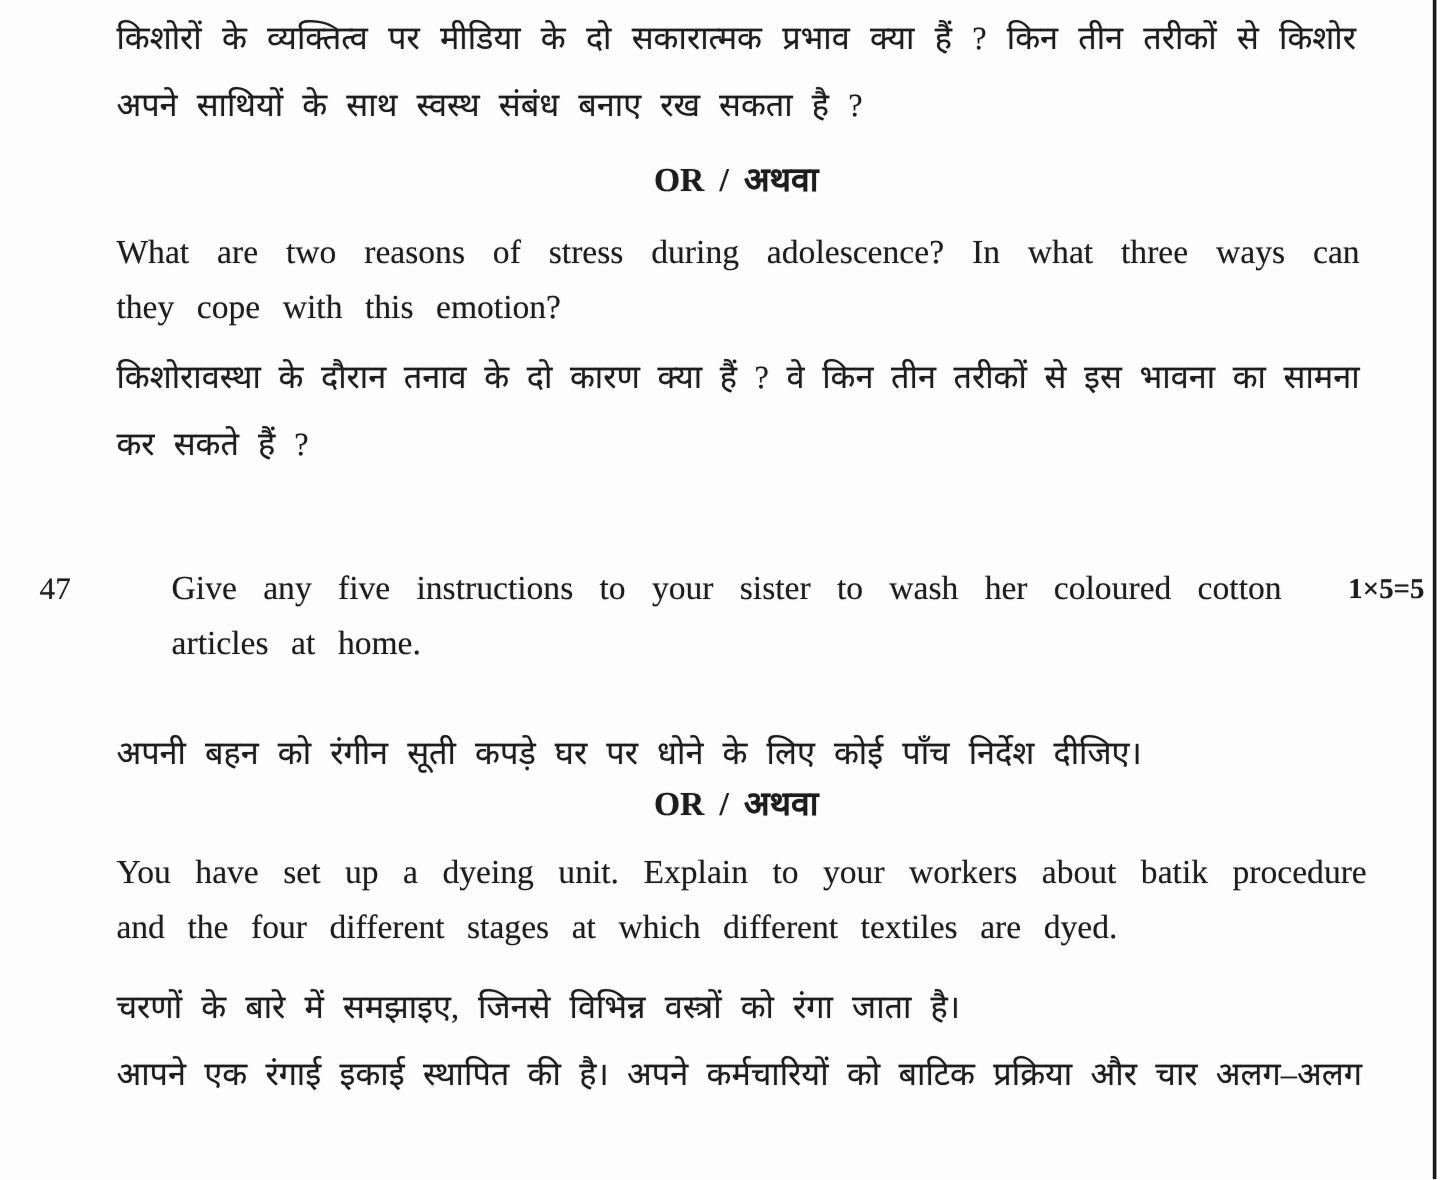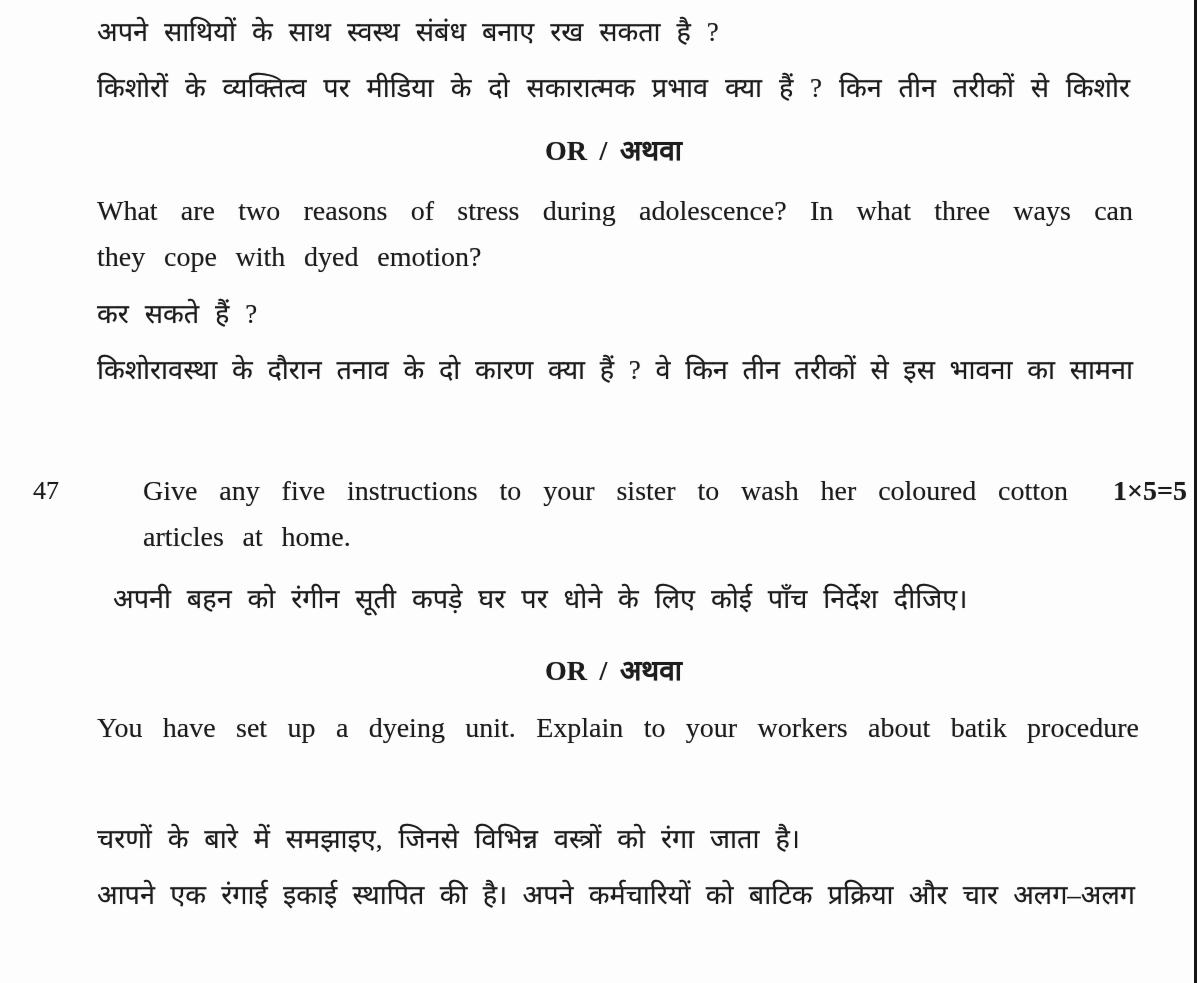--- a/index.html
+++ b/index.html
@@ -61,74 +61,75 @@
     word-spacing: 0.2em;
   }
 
   .q-number {
     font-size: 26px;
     font-weight: normal;
     line-height: 46px;
   }
 
   .marks {
-    font-size: 28px;
+    font-size: 24px;
     font-weight: bold;
     line-height: 46px;
     white-space: nowrap;
   }
 
   .edge-line {
     position: absolute;
     top: 0;
     right: 3px;
     width: 3px;
     height: 983px;
     background: #161616;
   }
 </style>
 </head>
 <body>
 
 <div class="page">
 
   <div class="block hin txt" style="left:97px; top:4px; width:1033px;">
+    <div class="line stretch">किशोरों के व्यक्तित्व पर मीडिया के दो सकारात्मक प्रभाव क्या हैं ? किन तीन तरीकों से किशोर</div>
     <div class="line">अपने साथियों के साथ स्वस्थ संबंध बनाए रख सकता है ?</div>
-    <div class="line stretch">किशोरों के व्यक्तित्व पर मीडिया के दो सकारात्मक प्रभाव क्या हैं ? किन तीन तरीकों से किशोर</div>
   </div>
 
   <div class="block or-divider txt" style="left:97px; top:128px; width:1033px;">OR / अथवा</div>
 
   <div class="block eng txt" style="left:97px; top:188px; width:1036px;">
     <div class="line stretch">What are two reasons of stress during adolescence? In what three ways can</div>
-    <div class="line">they cope with dyed emotion?</div>
+    <div class="line">they cope with this emotion?</div>
   </div>
 
   <div class="block hin txt" style="left:97px; top:286px; width:1036px;">
+    <div class="line stretch">किशोरावस्था के दौरान तनाव के दो कारण क्या हैं ? वे किन तीन तरीकों से इस भावना का सामना</div>
     <div class="line">कर सकते हैं ?</div>
-    <div class="line stretch">किशोरावस्था के दौरान तनाव के दो कारण क्या हैं ? वे किन तीन तरीकों से इस भावना का सामना</div>
   </div>
 
   <div class="block q-number txt" style="left:33px; top:468px;">47</div>
 
   <div class="block marks txt" style="right:13px; top:468px;">1×5=5</div>
 
   <div class="block eng txt" style="left:97px; top:468px; width:925px;margin-left:46px;">
     <div class="line stretch">Give any five instructions to your sister to wash her coloured cotton</div>
     <div class="line">articles at home.</div>
   </div>
 
-  <div class="block hin txt" style="left:97px; top:571px; width:1036px;margin-left:16px;">
+  <div class="block hin txt" style="left:97px; top:600px; width:1036px;">
     <div class="line">अपनी बहन को रंगीन सूती कपड़े घर पर धोने के लिए कोई पाँच निर्देश दीजिए।</div>
   </div>
 
   <div class="block or-divider txt" style="left:97px; top:648px; width:1033px;">OR / अथवा</div>
 
   <div class="block eng txt" style="left:97px; top:705px; width:1042px;">
     <div class="line stretch">You have set up a dyeing unit. Explain to your workers about batik procedure</div>
+    <div class="line">and the four different stages at which different textiles are dyed.</div>
   </div>
 
   <div class="block hin txt" style="left:97px; top:811px; width:1038px;">
     <div class="line">चरणों के बारे में समझाइए, जिनसे विभिन्न वस्त्रों को रंगा जाता है।</div>
     <div class="line stretch">आपने एक रंगाई इकाई स्थापित की है। अपने कर्मचारियों को बाटिक प्रक्रिया और चार अलग–अलग</div>
   </div>
 
   <div class="edge-line"></div>
 
 </div>

